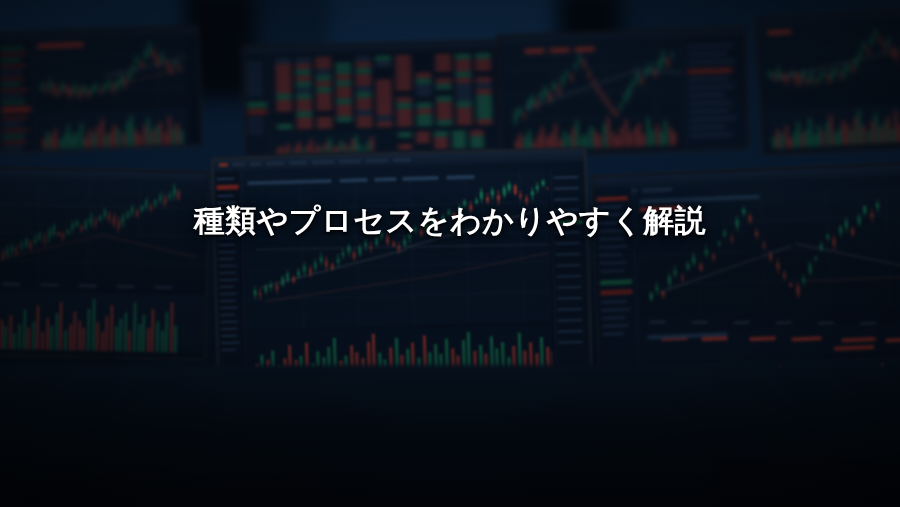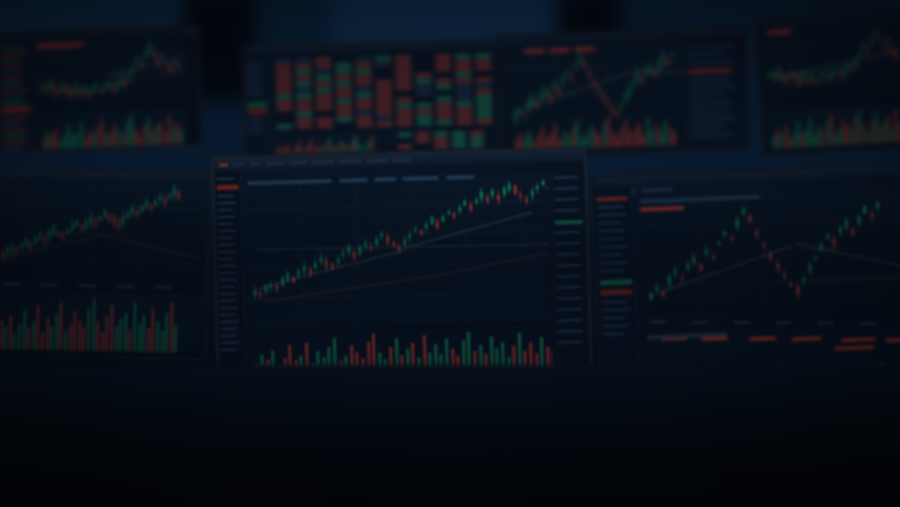--- a/index.html
+++ b/index.html
@@ -1813,15 +1813,16 @@
   <div class="desk"></div>
   <div class="keyboard" style="left:118px;top:484px;width:210px;height:46px;"></div>
   <div class="mouse" style="left:26px;top:478px;width:66px;height:34px;"></div>
   <div class="desk-obj" style="left:716px;top:460px;width:200px;height:52px;"></div>
 
   <div class="scrim"></div>
   <div class="band"></div>
   <div class="vignette"></div>
 
   <div class="headline">
+    <span class="ln">種類やプロセスをわかりやすく解説</span>
   </div>
 
 </div>
 
 </body></html>

